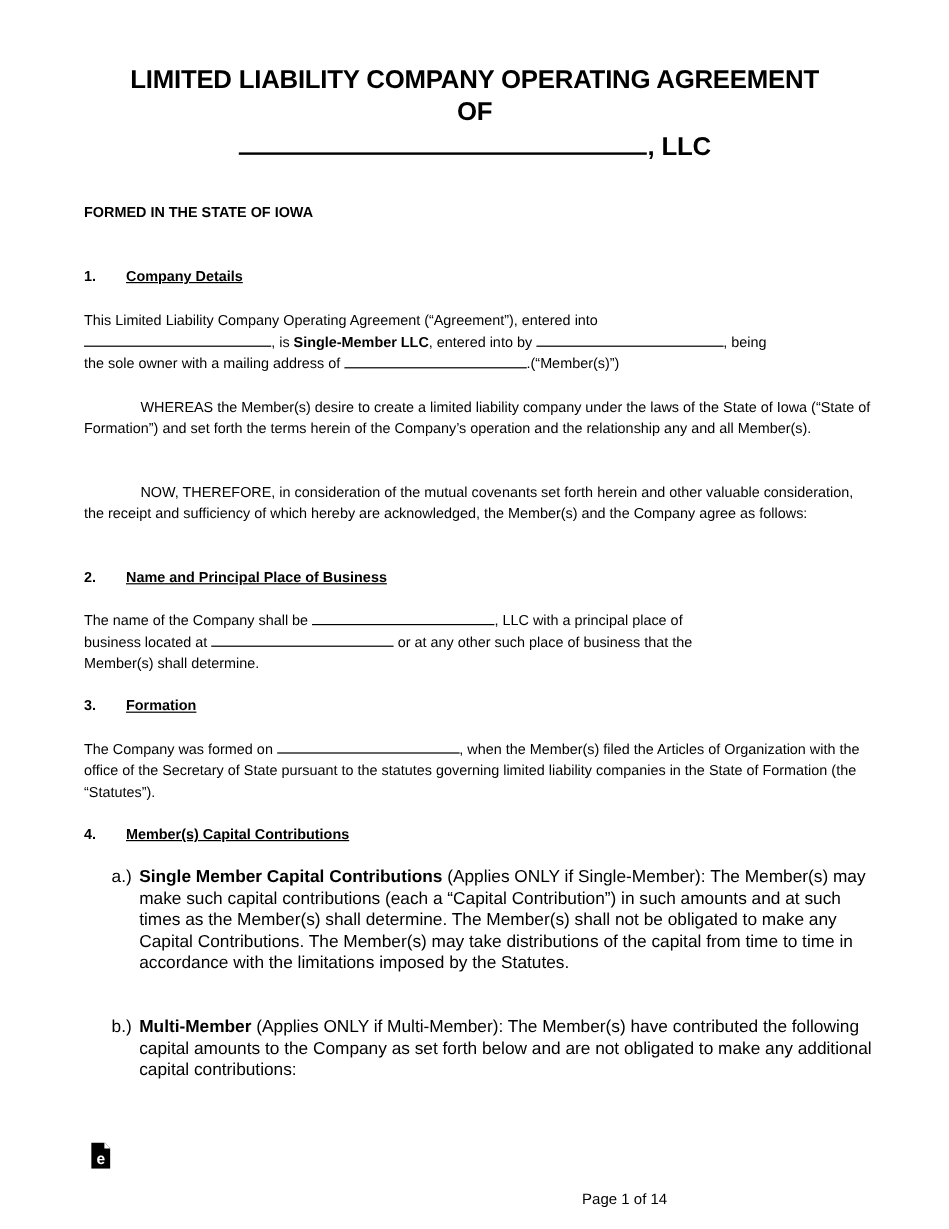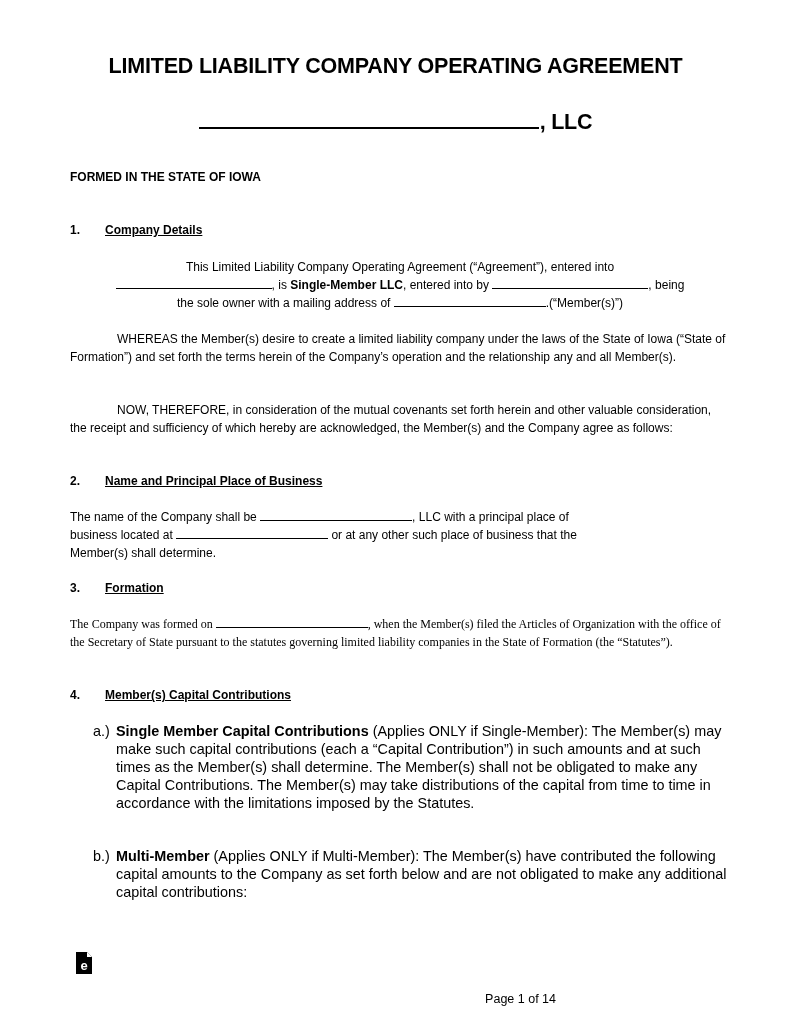--- a/index.html
+++ b/index.html
@@ -27,31 +27,32 @@
   .sub .text { margin-left: 23px; }
   .footer-logo { position: absolute; left: 76px; top: 952px; width: 16px; height: 22px; }
   .page-number { position: absolute; right: 70px; top: 958px; font-size: 12.5px; margin-top: 34px; }
 </style>
 </head>
 <body>
 
 <div class="page">
 
   <div class="title t1">LIMITED LIABILITY COMPANY OPERATING AGREEMENT</div>
+  <div class="title t2">OF</div>
   <div class="title t3">
     <span class="blank-lg"></span><span>, LLC</span>
   </div>
 
   <div class="block bold" style="top:168px;">FORMED IN THE STATE OF IOWA</div>
 
   <div class="block heading" style="top:221px;">
     <span class="num">1.</span><span class="label">Company Details</span>
   </div>
 
-  <div class="block" style="top:258px;text-align:center;">
+  <div class="block" style="top:258px;">
     <span>This Limited Liability Company Operating Agreement (“Agreement”), entered into</span><br>
     <span class="blank w155"></span><span>, is </span><span class="bold">Single-Member LLC</span><span>, entered into by </span><span class="blank w155"></span><span>, being</span><br>
     <span>the sole owner with a mailing address of </span><span class="blank w150"></span><span>.(“Member(s)”)</span>
   </div>
 
   <div class="block" style="top:401px;">
     <span class="indent"></span><span>NOW, THEREFORE, in consideration of the mutual covenants set forth herein and other valuable consideration, the receipt and sufficiency of which hereby are acknowledged, the Member(s) and the Company agree as follows:</span>
   </div>
 
   <div class="block" style="top:330px;">
@@ -65,21 +66,21 @@
   <div class="block" style="top:508px;">
     <span>The name of the Company shall be </span><span class="blank w150"></span><span>, LLC with a principal place of</span><br>
     <span>business located at </span><span class="blank w150"></span><span> or at any other such place of business that the</span><br>
     <span>Member(s) shall determine.</span>
   </div>
 
   <div class="block heading" style="top:579px;">
     <span class="num">3.</span><span class="label">Formation</span>
   </div>
 
-  <div class="block" style="top:615px;font-family:Liberation Serif, serif;">
+  <div class="block" style="top:615px;">
     <span>The Company was formed on </span><span class="blank w150"></span><span>, when the Member(s) filed the Articles of Organization with the office of the Secretary of State pursuant to the statutes governing limited liability companies in the State of Formation (the “Statutes”).</span>
   </div>
 
   <div class="block heading" style="top:686px;">
     <span class="num">4.</span><span class="label">Member(s) Capital Contributions</span>
   </div>
 
   <div class="sub" style="top:722px;">
     <span class="marker">a.)</span>
     <div class="text"><span class="bold">Single Member Capital Contributions</span><span> (Applies ONLY if Single-Member): The Member(s) may make such capital contributions (each a “Capital Contribution”) in such amounts and at such times as the Member(s) shall determine. The Member(s) shall not be obligated to make any Capital Contributions. The Member(s) may take distributions of the capital from time to time in accordance with the limitations imposed by the Statutes.</span></div>

